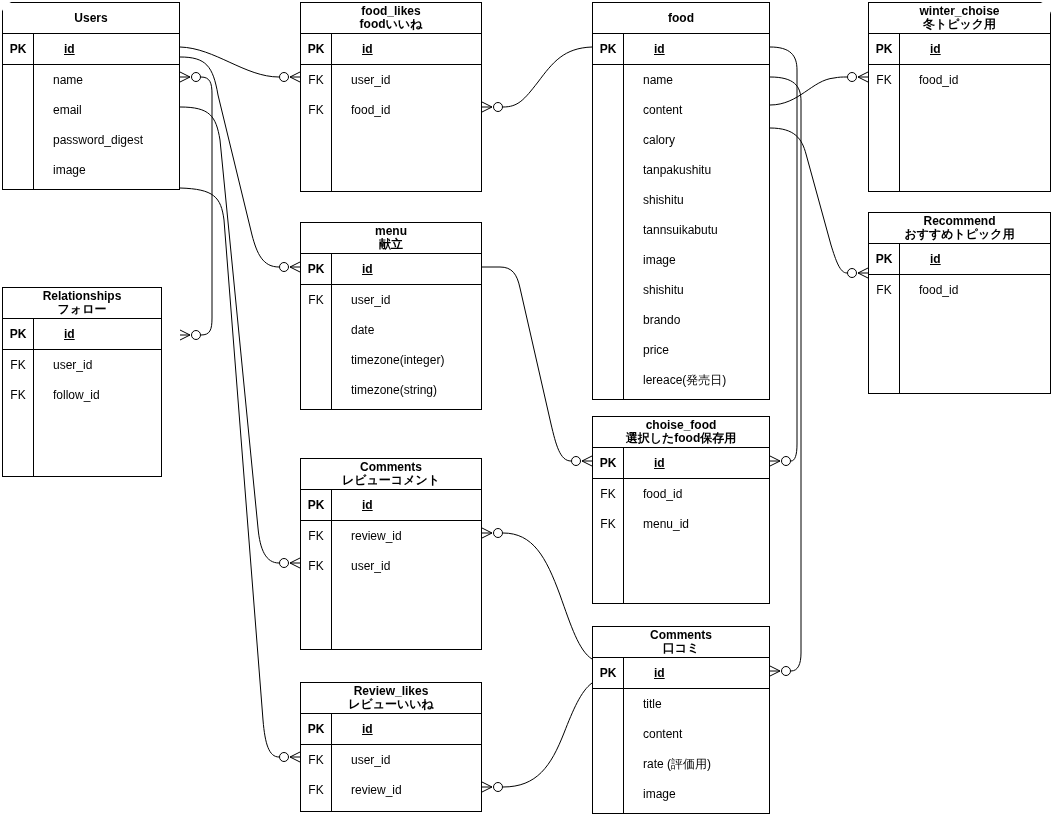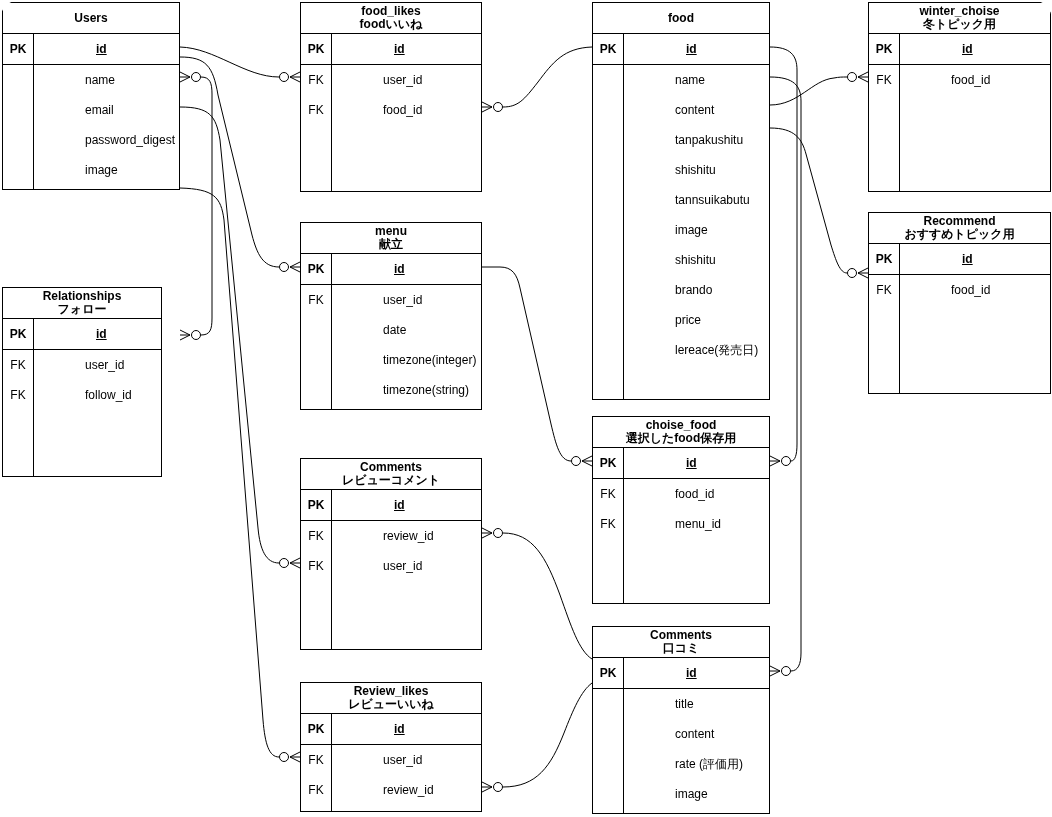--- a/index.html
+++ b/index.html
@@ -11,21 +11,21 @@
   .erd-table{position:absolute;box-sizing:border-box;background:#ffffff;border:1px solid #000;}
   .erd-title{height:30px;border-bottom:1px solid #000;display:flex;flex-direction:column;
              justify-content:center;align-items:center;font-weight:bold;font-size:12px;
              line-height:13px;text-align:center;}
   .erd-body{position:relative;}
   .keyline{position:absolute;left:30px;top:0;bottom:0;width:1px;background:#000;}
   .erd-row{height:30px;display:flex;align-items:center;font-size:12px;}
   .erd-row.pk{border-bottom:1px solid #000;font-weight:bold;gap:11px;}
   .erd-row.pk .field{text-decoration:underline;}
   .key{width:30px;flex:0 0 30px;text-align:center;}
-  .field{padding-left:20px;white-space:nowrap;margin-left:32px;}
+  .field{padding-left:20px;white-space:nowrap;}
 </style>
 </head>
 <body>
 
 <div id="stage">
     <svg id="wires" width="1052" height="817">
       <g>
         <path d="M 180 47 C 215 48 245 77 279 77" class="wire"></path>
         <path d="M 290 77 L 300 72 M 290 77 L 300 77 M 290 77 L 300 82" class="wire"></path>
         <circle cx="284" cy="77" r="4.5" class="ring"></circle>
@@ -155,20 +155,24 @@
         <div class="erd-row">
           <span class="key"></span>
           <span class="field">name</span>
         </div>
         <div class="erd-row">
           <span class="key"></span>
           <span class="field">content</span>
         </div>
         <div class="erd-row">
           <span class="key"></span>
+          <span class="field">calory</span>
+        </div>
+        <div class="erd-row">
+          <span class="key"></span>
           <span class="field">tanpakushitu</span>
         </div>
         <div class="erd-row">
           <span class="key"></span>
           <span class="field">shishitu</span>
         </div>
         <div class="erd-row">
           <span class="key"></span>
           <span class="field">tannsuikabutu</span>
         </div>

